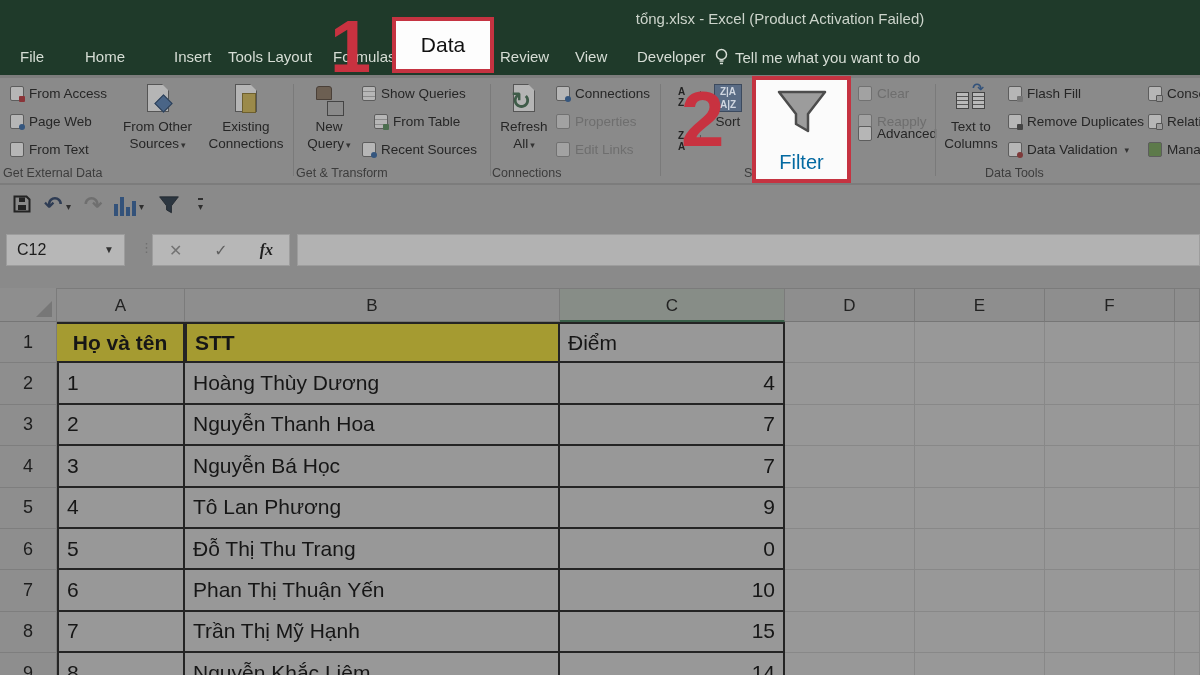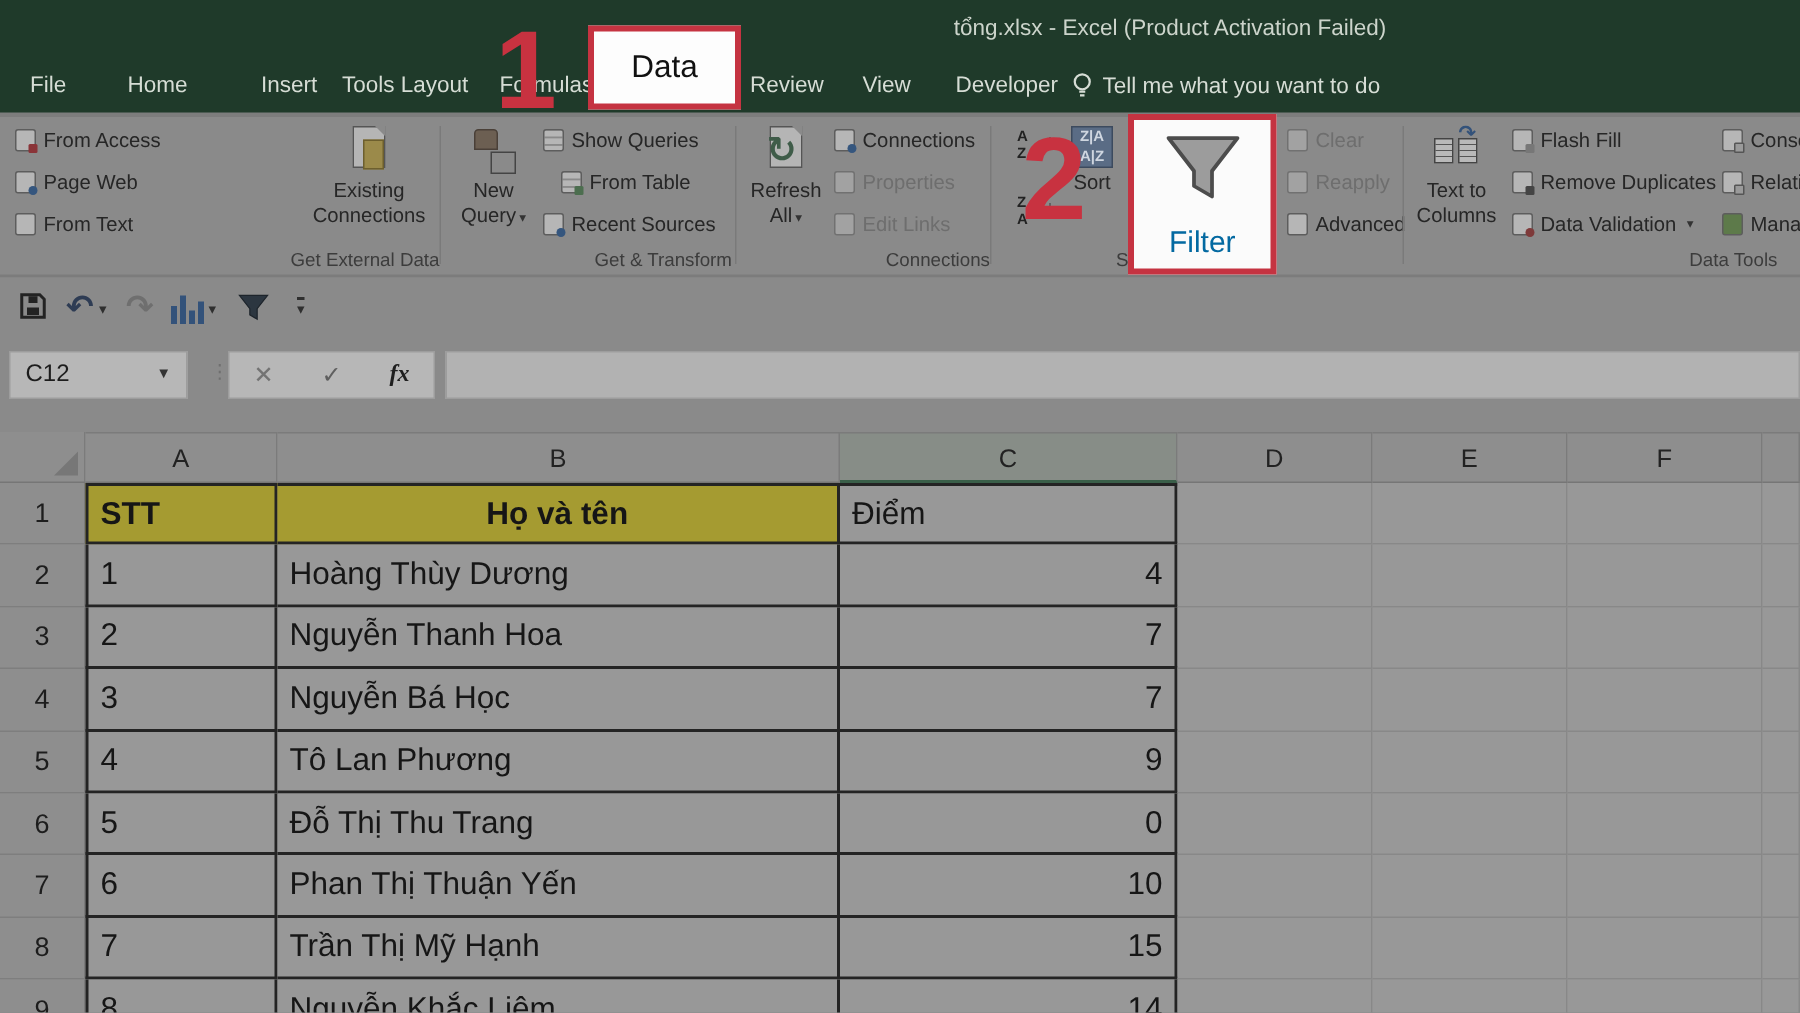--- a/index.html
+++ b/index.html
@@ -17,21 +17,21 @@
   .data-tab-box { position:absolute; left:392px; top:17px; width:102px; height:56px; background:#fdfdfd;
                   border:4px solid #c53341; z-index:6; display:flex; align-items:center; justify-content:center;
                   color:#111; font-size:21px; }
   .step-num { position:absolute; color:#c83240; font-weight:bold; z-index:5; line-height:1; }
   .step-1 { left:330px; top:10px; font-size:74px; }
   .step-2 { left:681px; top:80px; font-size:78px; }
 
   
   .ribbon { position:absolute; left:0; top:78px; width:1200px; height:107px; background:#8a8a8a; border-bottom:2px solid #7c7c7c; }
   .sep { position:absolute; top:6px; width:1px; height:92px; background:#7a7a7a; }
-  .glabel { position:absolute; top:88px; font-size:12.5px; color:#3c3c3c; text-align:right; white-space:nowrap; }
+  .glabel { position:absolute; top:88px; font-size:12.5px; color:#3c3c3c; text-align:left; white-space:nowrap; }
 
   .ri { position:absolute; display:flex; gap:5px; align-items:center; font-size:13.5px; color:#262626; white-space:nowrap; }
   .ri.dis { color:#6e6e6e; }
   .ic { width:14px; height:15px; background:#b6b6b6; border:1px solid #5d5d5d; border-radius:2px; position:relative; flex:0 0 auto; }
   .ic.dim { opacity:.55; }
   .ic::after { content:""; position:absolute; width:6px; height:6px; right:-2px; bottom:-2px; border-radius:1px; }
   .ic-access::after { background:#8a3438; }
   .ic-web::after { background:#35567e; border-radius:50%; }
   .ic-plain::after, .ic-none::after { display:none; }
   .ic-table { background:#b6b6b6 linear-gradient(#8a8a8a 1px,transparent 1px) 0 4px/100% 5px; }
@@ -149,20 +149,26 @@
       <span>From Access</span>
   </div>
   <div class="ri" style="left:10px;top:36px">
     <span class="ic ic-web"></span>
       <span>Page Web</span>
   </div>
   <div class="ri" style="left:10px;top:64px">
     <span class="ic ic-plain"></span>
       <span>From Text</span>
   </div>
+  <div class="rb" style="left:115px;top:6px;width:85px">
+    <div class="bigic">
+        <div class="page acc-diamond"></div>
+      </div>
+    <span>From Other Sources</span><span class="caret">▾</span>
+  </div>
   <div class="rb" style="left:202px;top:6px;width:88px">
     <div class="bigic">
         <div class="page acc-lines acc-gold"></div>
       </div>
     <span>Existing Connections</span>
   </div>
   <div class="glabel" style="left:3px;width:290px">Get External Data</div>
   <div class="sep" style="left:293px"></div>
 
   <div class="rb" style="left:300px;top:6px;width:58px">
@@ -217,21 +223,21 @@
   </div>
   <div class="glabel" style="left:744px;width:120px;text-align:left">Sort &amp; Filter</div>
   <div class="ri dis" style="left:858px;top:8px">
     <span class="ic dim ic-none"></span>
       <span>Clear</span>
   </div>
   <div class="ri dis" style="left:858px;top:36px">
     <span class="ic dim ic-none"></span>
       <span>Reapply</span>
   </div>
-  <div class="ri" style="left:858px;top:64px">
+  <div class="ri" style="left:858px;top:48px">
     <span class="ic ic-none"></span>
       <span>Advanced</span>
   </div>
   <div class="sep" style="left:935px"></div>
 
   <div class="rb" style="left:940px;top:6px;width:62px">
     <div class="bigic">
         <div class="panel" style="left:0;top:8px"></div>
         <div class="panel" style="left:16px;top:8px"></div>
         <span style="position:absolute;right:2px;top:-4px;color:#33527a;font-size:14px;font-weight:bold">↷</span>
@@ -323,22 +329,22 @@
     <div class="ch sel" style="left:560px;width:225px">C</div>
     <div class="ch" style="left:785px;width:130px">D</div>
     <div class="ch" style="left:915px;width:130px">E</div>
     <div class="ch" style="left:1045px;width:130px">F</div>
     <div class="ch" style="left:1175px;width:25px"></div>
   </div>
 
   <div class="grid">
 
     <div class="rh">1</div>
+    <div class="cell tc bt yellow center">Họ và tên</div>
     <div class="cell tc bl bt yellow">STT</div>
-    <div class="cell tc bt yellow center">Họ và tên</div>
     <div class="cell tc bt hdr-diem">Điểm</div>
     <div class="cell"></div>
       <div class="cell"></div>
       <div class="cell"></div>
       <div class="cell"></div>
 
     <div class="rh">2</div>
     <div class="cell tc bl">1</div>
     <div class="cell tc">Hoàng Thùy Dương</div>
     <div class="cell tc right">4</div>

